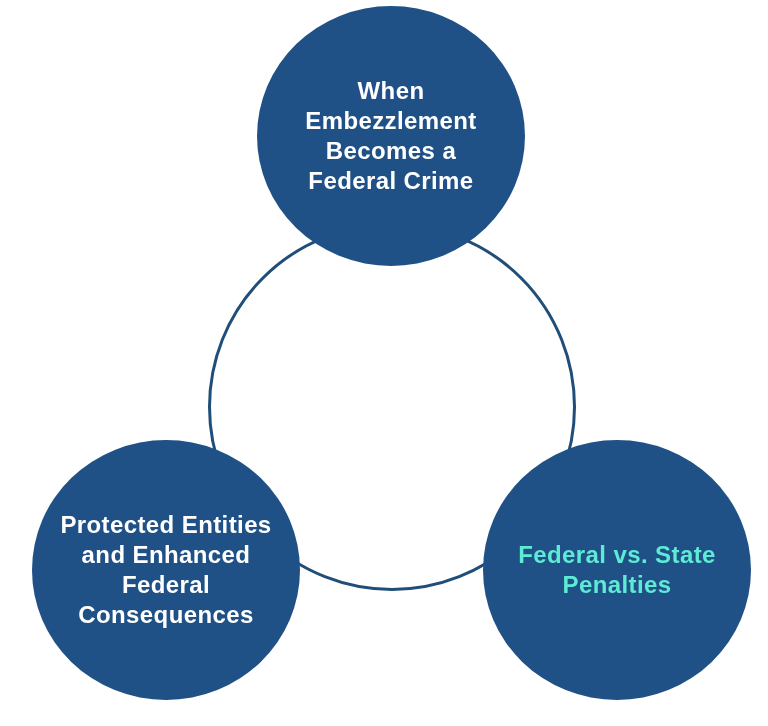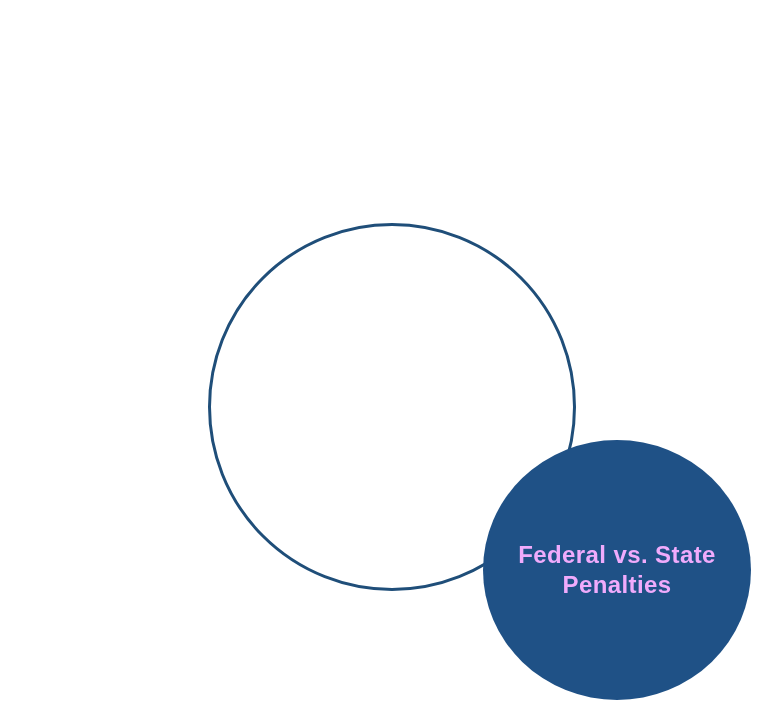--- a/index.html
+++ b/index.html
@@ -69,20 +69,32 @@
   .node-br     { left: 483px; top: 440px; }
 </style>
 </head>
 <body>
 
 <div class="canvas" style="background: rgb(255, 255, 255);">
 
   <div class="center-ring" style="border-color: rgb(31, 78, 121);"></div>
 
 
+  <div class="node node-top" style="background: rgb(31, 81, 134);">
+    <div class="node-label" style="color: rgb(255, 255, 255);">When
+Embezzlement
+Becomes a
+Federal Crime</div>
+  </div>
 
+  <div class="node node-bl" style="background: rgb(31, 81, 134);">
+    <div class="node-label" style="color: rgb(255, 255, 255);">Protected Entities
+and Enhanced
+Federal
+Consequences</div>
+  </div>
 
   <div class="node node-br" style="background: rgb(31, 81, 134);">
-    <div class="node-label" style="color: #f0abfc; text-align: center;">Federal vs. State
+    <div class="node-label" style="color: #5eead4; text-align: center;">Federal vs. State
 Penalties</div>
   </div>
 
 </div>
 
 </body></html>

